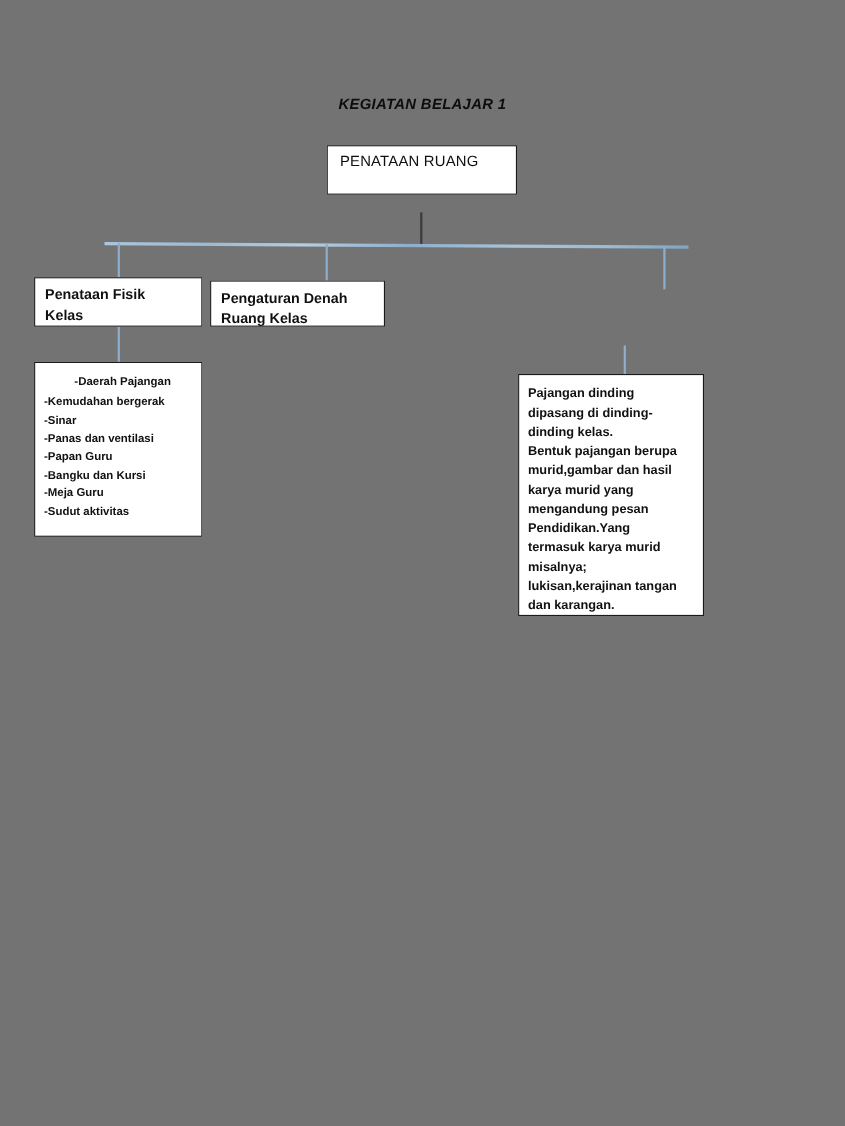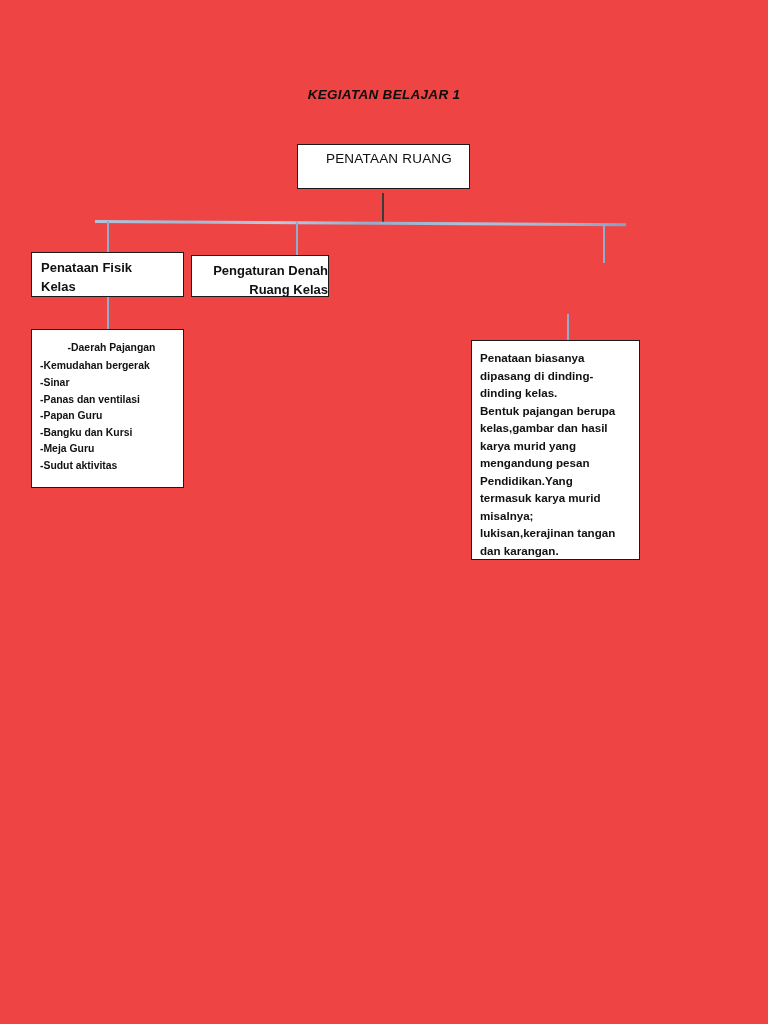--- a/index.html
+++ b/index.html
@@ -15,21 +15,21 @@
     overflow: hidden;
     font-family: "Liberation Sans", sans-serif;
     color: #000000;
   }
 
   #page {
     position: absolute;
     left: 0; top: 0;
     width: 768px;
     height: 1024px;
-    background: #ef4444;
+    background: #737373;
   }
 
   
   .doc-title {
     position: absolute;
     left: 0;
     top: 87px;
     width: 768px;
     text-align: center;
     font-family: "Liberation Sans", sans-serif;
@@ -50,47 +50,45 @@
   }
 
   .node-text {
     display: block;
     white-space: pre-line;
   }
 
   
   #node-root {
     left: 297px;
-    top: 144px;
+    top: 132px;
     width: 173px;
     height: 45px;
-    text-align: center;
   }
   #node-root .node-text {
     font-family: "Liberation Sans", sans-serif;
     font-size: 13.5px;
     font-weight: normal;
     color: #0f0f0f;
     padding: 6px 0 0 11px;
     letter-spacing: 0.2px;
   }
 
   
   #node-fisik {
     left: 31px;
     top: 252px;
     width: 153px;
     height: 45px;
   }
   #node-denah {
     left: 191px;
     top: 255px;
-    width: 138px;
+    width: 159px;
     height: 42px;
-    text-align: right;
   }
   #node-pajangan {
     left: 471px;
     top: 262px;
     width: 169px;
     height: 52px;
   }
   #node-fisik .node-text,
   #node-denah .node-text,
   #node-pajangan .node-text {
@@ -248,25 +246,25 @@
         <div class="list-item">-Panas dan ventilasi</div>
         <div class="list-item">-Papan Guru</div>
         <div class="list-item">-Bangku dan Kursi</div>
         <div class="list-item">-Meja Guru</div>
         <div class="list-item">-Sudut aktivitas</div>
       </div>
   </div>
 
   <div class="node" id="node-para">
     <div class="para-wrap" id="para-wrap">
-        <div class="para-line">Penataan biasanya</div>
+        <div class="para-line">Pajangan dinding</div>
         <div class="para-line">dipasang di dinding-</div>
         <div class="para-line">dinding kelas.</div>
         <div class="para-line">Bentuk pajangan berupa</div>
-        <div class="para-line">kelas,gambar dan hasil</div>
+        <div class="para-line">murid,gambar dan hasil</div>
         <div class="para-line">karya murid yang</div>
         <div class="para-line">mengandung pesan</div>
         <div class="para-line">Pendidikan.Yang</div>
         <div class="para-line">termasuk karya murid</div>
         <div class="para-line">misalnya;</div>
         <div class="para-line">lukisan,kerajinan tangan</div>
         <div class="para-line">dan karangan.</div>
       </div>
   </div>
 

